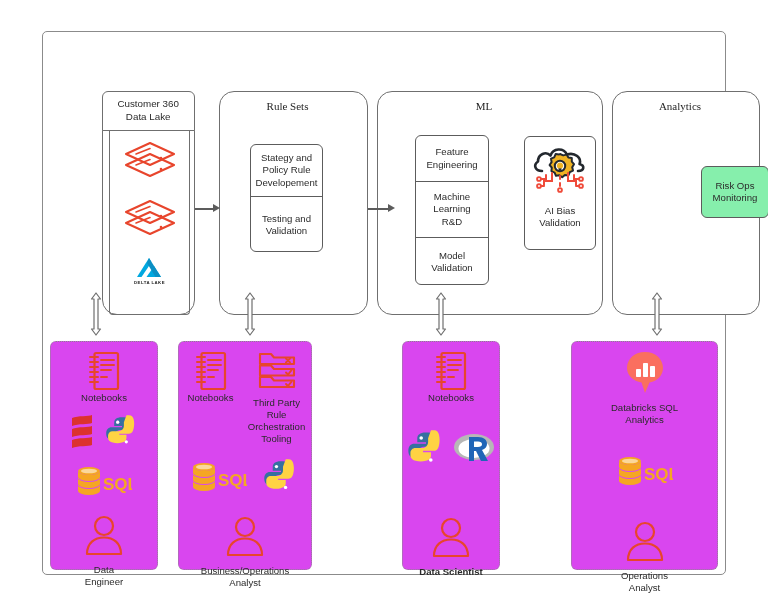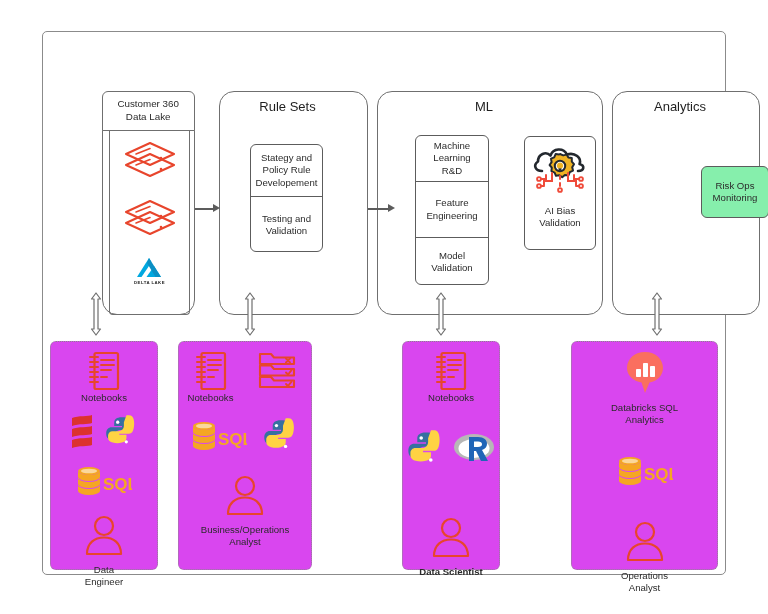--- a/index.html
+++ b/index.html
@@ -49,23 +49,24 @@
     border-radius: 15px;
     box-sizing: border-box;
     background: #fff;
     top: 59px;
     height: 224px;
   }
   .col-title {
     position: absolute;
     left: 0; right: 12px; top: 8px;
     text-align: center;
-    font-size: 13px;
+    font-size: 11px;
     color: #1f1f1f;
     line-height: 13px;
+    font-family: Liberation Serif, serif;
   }
   #col-c360 { left: 59px;  width: 93px; }
   #col-rules{ left: 176px; width: 149px; }
   #col-ml   { left: 334px; width: 226px; }
   #col-anl  { left: 569px; width: 148px; }
 
   
   .c360-head {
     position: absolute;
     left: -1.3px; top: -1.3px;
@@ -296,29 +297,29 @@
         </div>
       </div>
     </div>
 
     <div class="col" id="col-ml">
       <div class="col-title">ML</div>
     </div>
     <div class="stack" id="ml-stack">
       <div class="stack-cell">
         <div>
+          <div>Feature</div>
+          <div>Engineering</div>
+        </div>
+      </div>
+      <div class="stack-cell">
+        <div>
           <div>Machine</div>
           <div>Learning</div>
           <div>R&amp;D</div>
-        </div>
-      </div>
-      <div class="stack-cell">
-        <div>
-          <div>Feature</div>
-          <div>Engineering</div>
         </div>
       </div>
       <div class="stack-cell">
         <div>
           <div>Model</div>
           <div>Validation</div>
         </div>
       </div>
     </div>
 
@@ -508,20 +509,26 @@
               <path d="M3 14.5 L14 14.5 L17 18 L37 18 L37 24.5 L3 24.5 Z"></path>
               <path d="M3 26 L14 26 L17 29.5 L37 29.5 L37 36 L3 36 Z"></path>
             </g>
             <g stroke="#e8452c" stroke-width="1.9" stroke-linecap="round" fill="none">
               <path d="M29 7.5 L33 11.5 M33 7.5 L29 11.5"></path>
               <path d="M29 21.5 L31 23.5 L34.5 19.2"></path>
               <path d="M29 33 L31 35 L34.5 30.7"></path>
             </g>
           </svg>
         </span>
+        <div class="p-label" style="margin-top:2px;">
+          <div>Third Party</div>
+          <div>Rule</div>
+          <div>Orchestration</div>
+          <div>Tooling</div>
+        </div>
       </div>
     </div>
 
     <div class="p-row" style="gap:16px;margin-top:14px;">
       <span class="ico">
         <svg width="56" height="30" viewBox="0 0 56 30">
           <g fill="#f5a623">
             <ellipse cx="13" cy="5" rx="11" ry="4"></ellipse>
             <path d="M2 5 L2 11 A11 4 0 0 0 24 11 L24 5 A11 4 0 0 1 2 5 Z"></path>
             <path d="M2 12 L2 18 A11 4 0 0 0 24 18 L24 12 A11 4 0 0 1 2 12 Z"></path>

